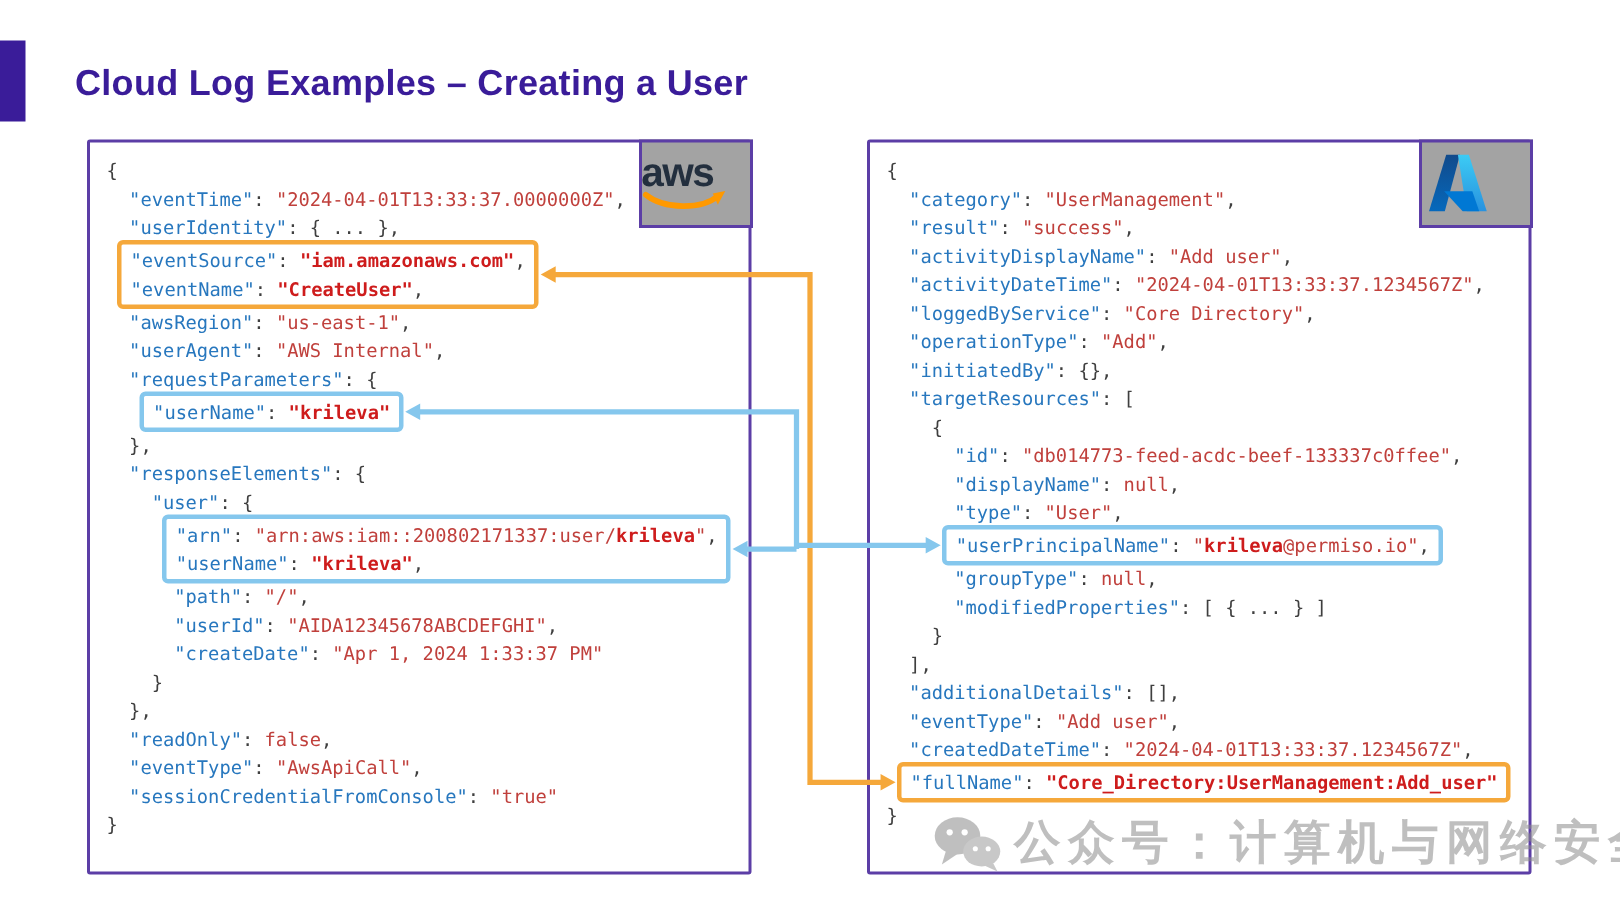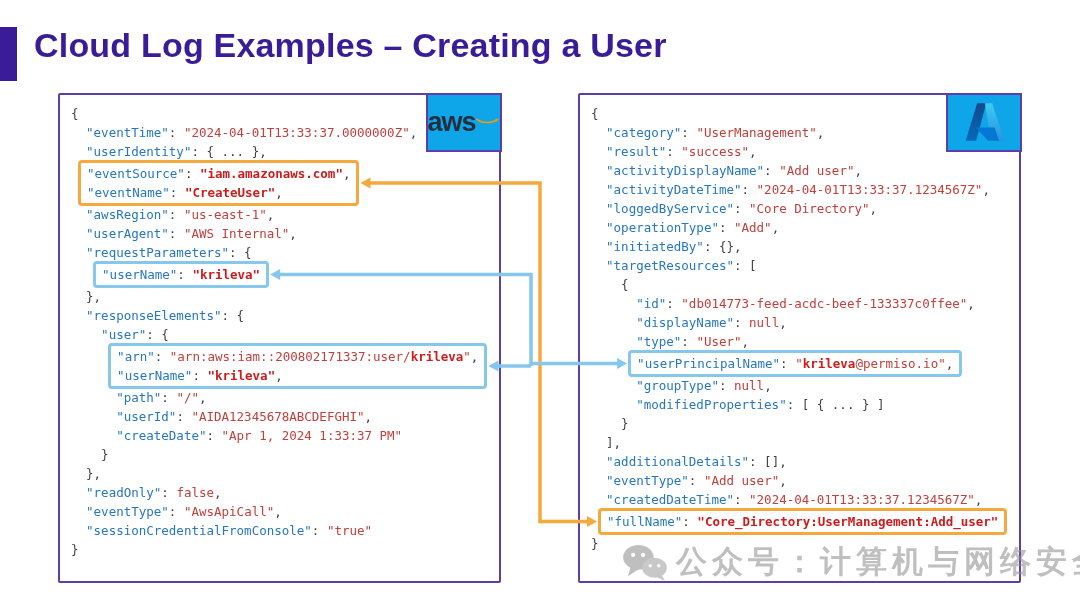--- a/index.html
+++ b/index.html
@@ -1,39 +1,39 @@
 <!DOCTYPE html>
 <html style="--title-purple: #3A1C99; --panel-border: #5C3EA6; --key-blue: #2777BE; --value-red: #C0403C; --bold-red: #CE1C1C; --punct-gray: #3F3F3F; --orange-highlight: #F5A83B; --blue-highlight: #85C7ED; --aws-navy: #232F3E; --aws-orange: #FF9900; --azure-blue-dark: #114A8B; --azure-blue-mid: #0078D4; --azure-blue-light: #3CCBF4; --watermark-gray: #8C8C8C;"><head>
 <meta charset="utf-8">
 <style>
   html,body{margin:0;padding:0;background:#ffffff;}
   #stage{position:relative;width:1080px;height:607px;background:#fff;overflow:hidden;
          font-family:"Liberation Sans",sans-serif;}
   .accent-bar{position:absolute;left:0;top:27px;width:17px;height:54px;background:var(--title-purple);}
-  .title{position:absolute;left:34px;top:26px;margin:0;font-size:34px;font-weight:bold;
+  .title{position:absolute;left:34px;top:26px;margin:16px;font-size:24px;font-weight:bold;
          color:var(--title-purple);letter-spacing:.2px;font-family:"Liberation Sans",sans-serif;}
   .panel{position:absolute;top:93px;width:443px;height:490px;box-sizing:border-box;
          border:2.5px solid var(--panel-border);border-radius:2px;background:#fff;
          padding:9px 6px 0 11px;
          font-family:"DejaVu Sans Mono","Liberation Mono",monospace;
          font-size:12.5px;line-height:19px;color:var(--punct-gray);}
   .panel.aws{left:58px;}
   .panel.azure{left:578px;}
   .code-line{white-space:pre;}
   .seg-k{color:var(--key-blue);}
   .seg-v{color:var(--value-red);}
   .seg-b{color:var(--bold-red);font-weight:bold;}
   .seg-p{color:var(--punct-gray);}
   .hl-group{display:inline-block;vertical-align:top;border-radius:4px;
             padding:1px 6px;margin:-1px 0;border:3px solid transparent;}
   .hl-orange{border-color:var(--orange-highlight);}
   .hl-blue{border-color:var(--blue-highlight);}
   .logo-box{position:absolute;top:-2.5px;right:-2.5px;width:76px;height:59px;box-sizing:border-box;
-            border:2.5px solid var(--panel-border);background:#0ea5e9;display:flex;flex-direction:row;
-            align-items:center;justify-content:center;}
+            border:2.5px solid var(--panel-border);background:#a3a3a3;display:flex;flex-direction:column;
+            justify-content:center;}
   .aws-text{font-family:"Liberation Sans",sans-serif;font-weight:bold;font-size:27px;line-height:26px;
             color:var(--aws-navy);letter-spacing:-1px;}
   .aws-smile{margin-top:-2px;}
   #connector-svg{position:absolute;left:0;top:0;z-index:6;pointer-events:none;}
   .watermark{position:absolute;left:622px;top:541px;z-index:8;display:flex;align-items:center;gap:8px;
              opacity:.55;}
   .watermark-text{color:var(--watermark-gray);font-size:31px;font-weight:bold;letter-spacing:5px;
                   font-family:"DejaVu Sans","Liberation Sans",sans-serif;white-space:nowrap;}
 </style>
 </head>

